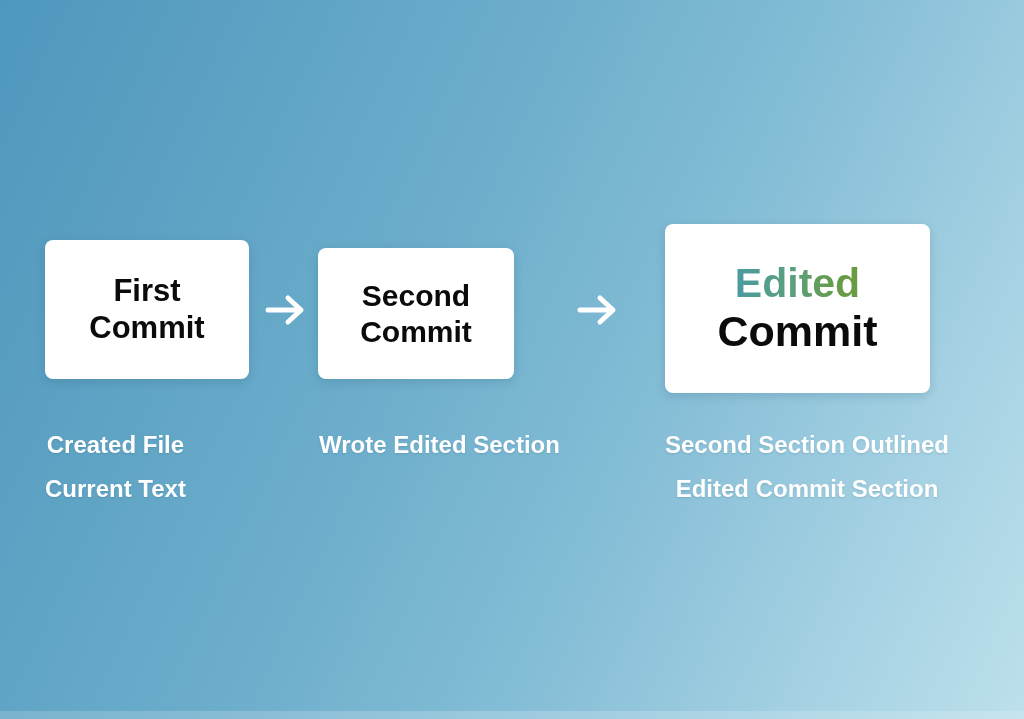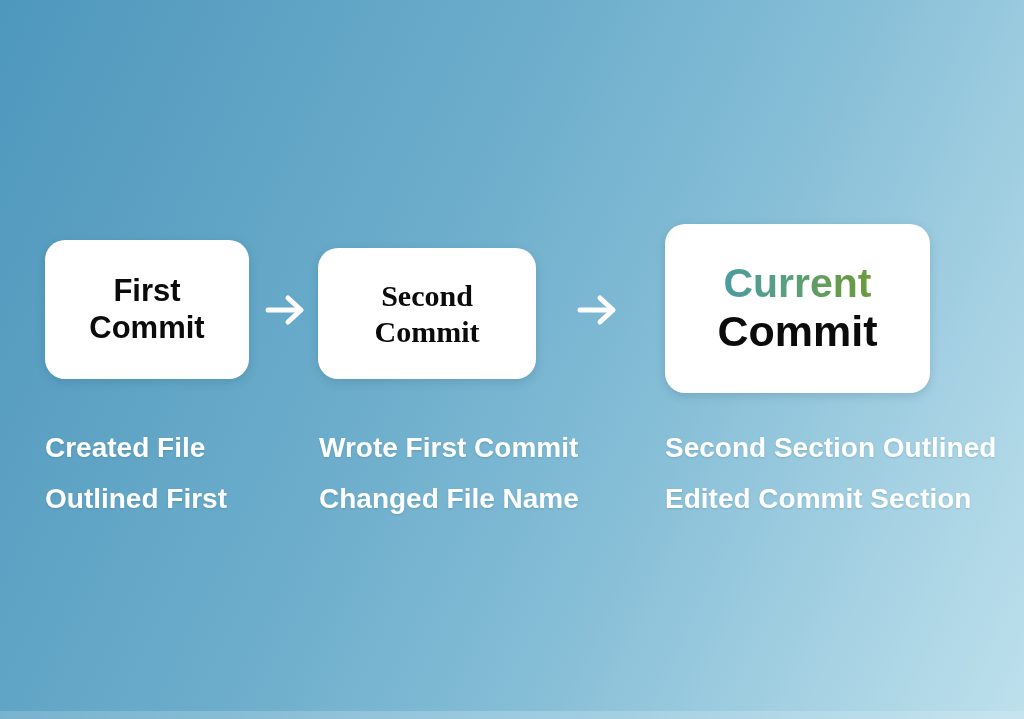--- a/index.html
+++ b/index.html
@@ -38,21 +38,21 @@
     background: linear-gradient(90deg,
       rgba(255,255,255,0.16) 0%,
       rgba(255,255,255,0.20) 45%,
       rgba(255,255,255,0.14) 100%);
     pointer-events: none;
   }
 
   .commit-card {
     position: absolute;
     background: #ffffff;
-    border-radius: 20px;
+    border-radius: 8px;
     box-shadow: 0 3px 10px rgba(30, 70, 95, 0.18);
     display: flex;
     flex-direction: column;
     align-items: center;
     justify-content: center;
     box-sizing: border-box;
   }
 
   .card-line {
     color: #0b0b0b;
@@ -68,23 +68,22 @@
     top: 240px;
     width: 204px;
     height: 139px;
   }
   #card-first .card-line { font-size: 31px; }
 
   
   #card-second {
     left: 318px;
     top: 248px;
-    width: 218px;
+    width: 196px;
     height: 131px;
-    font-family: Liberation Serif, serif;
   }
   #card-second .card-line { font-size: 30px; }
 
   
   #card-current {
     left: 665px;
     top: 224px;
     width: 265px;
     height: 169px;
   }
@@ -117,24 +116,25 @@
   #arrow-1 { left: 264px; top: 290px; }
   #arrow-2 { left: 576px; top: 290px; }
 
   
   .caption-col {
     position: absolute;
   }
   .caption-line {
     color: #ffffff;
     font-weight: bold;
-    font-size: 28px;
+    font-size: 24px;
     line-height: 1.82;
     white-space: nowrap;
     text-shadow: 0 1px 2px rgba(30, 70, 95, 0.18);
+    text-align: center;
   }
   #captions-first   { left: 45px;  top: 423px; }
   #captions-second  { left: 319px; top: 423px; }
   #captions-current { left: 665px; top: 423px; }
 </style>
 </head>
 <body>
 
 <div id="canvas">
 
@@ -156,32 +156,31 @@
   </div>
 
   <div class="flow-arrow" id="arrow-2">
     <svg width="46" height="40" viewBox="0 0 46 40" aria-hidden="true">
       <line x1="4" y1="20" x2="36" y2="20" stroke="#ffffff" stroke-width="5" stroke-linecap="round"></line>
       <polyline points="24,8 37,20 24,32" fill="none" stroke="#ffffff" stroke-width="5" stroke-linecap="round" stroke-linejoin="round"></polyline>
     </svg>
   </div>
 
   <div class="commit-card" id="card-current">
-    <div class="card-line-accent">Current</div>
+    <div class="card-line-accent">Edited</div>
     <div class="card-line-strong">Commit</div>
   </div>
 
   <div class="caption-col" id="captions-first">
     <div class="caption-line">Created File</div>
-    <div class="caption-line">Outlined First</div>
+    <div class="caption-line">Current Text</div>
   </div>
 
   <div class="caption-col" id="captions-second">
-    <div class="caption-line">Wrote First Commit</div>
-    <div class="caption-line">Changed File Name</div>
+    <div class="caption-line">Wrote Edited Section</div>
   </div>
 
   <div class="caption-col" id="captions-current">
     <div class="caption-line">Second Section Outlined</div>
     <div class="caption-line">Edited Commit Section</div>
   </div>
 
   <div id="bottom-band"></div>
 </div>
 

